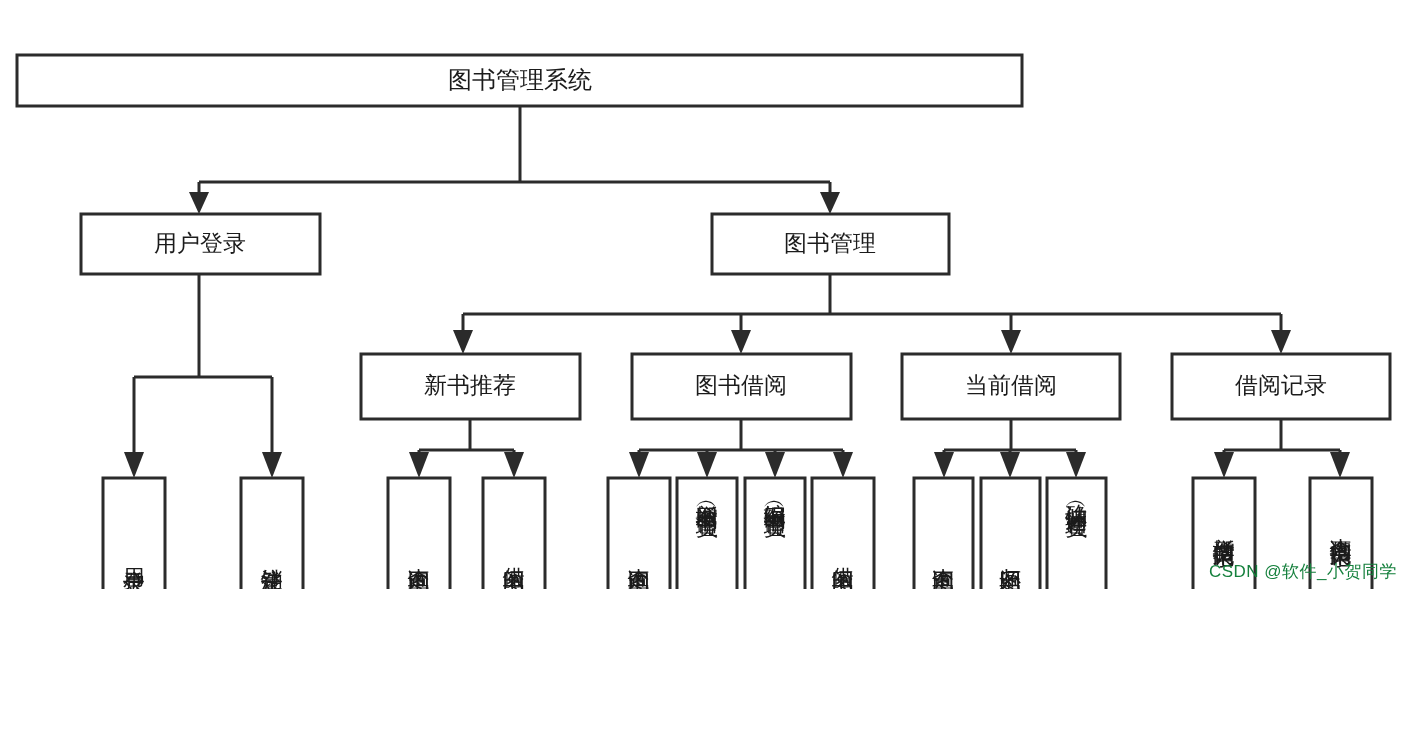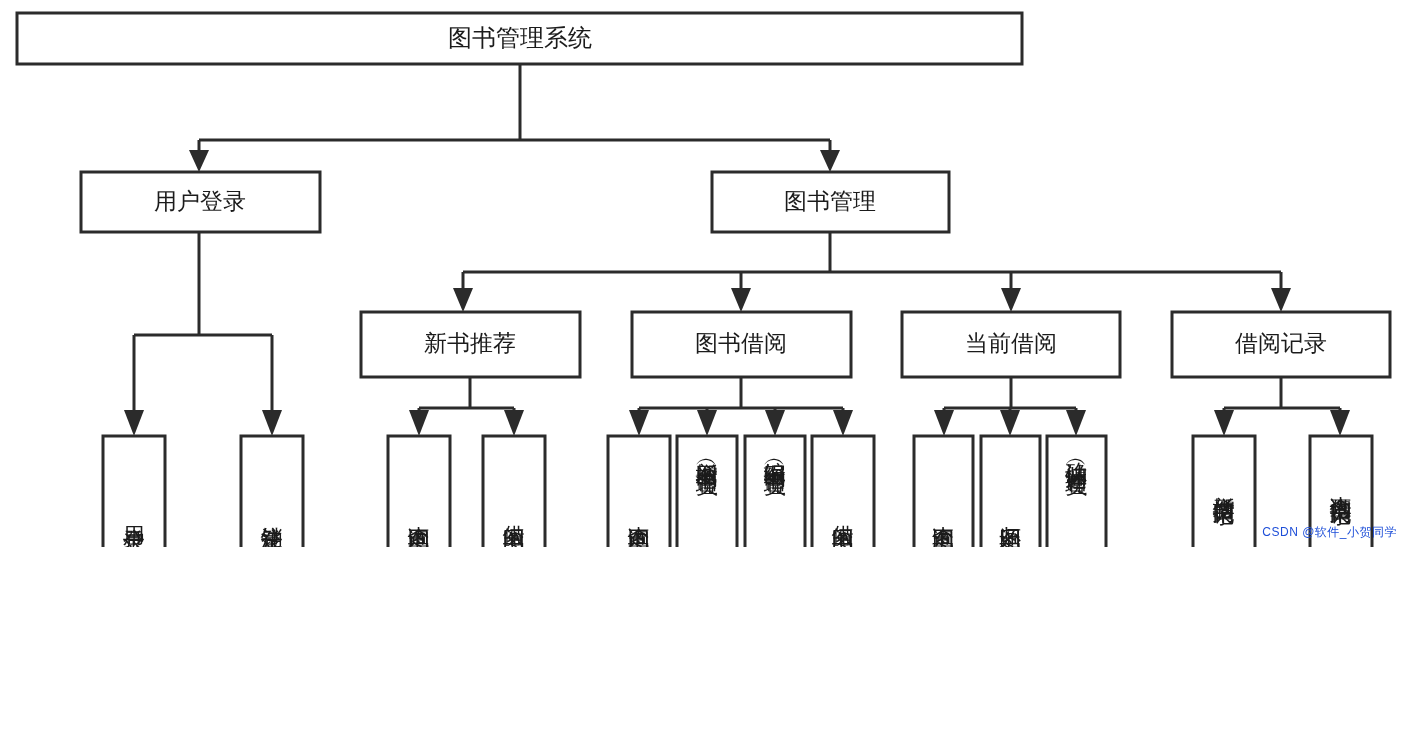--- a/index.html
+++ b/index.html
@@ -10,20 +10,21 @@
   }
   body {
     font-family: "Liberation Sans", "DejaVu Sans", sans-serif;
   }
   #diagram-root {
     position: relative;
     width: 1405px;
     height: 547px;
     background: #ffffff;
     overflow: hidden;
+    margin-top: 42px;
   }
   svg.diagram-canvas {
     position: absolute;
     left: 0;
     top: 0;
     width: 1405px;
     height: 747px;
     display: block;
   }
   .node-rect {
@@ -71,22 +72,22 @@
     text-orientation: upright;
     letter-spacing: 2px;
     white-space: nowrap;
     text-align: left;
   }
   .watermark {
     position: absolute;
     right: 8px;
     bottom: 6px;
     font-family: "Liberation Sans", "DejaVu Sans", sans-serif;
-    font-size: 12px;
-    color: #1d4ed8;
+    font-size: 17px;
+    color: #15803d;
     letter-spacing: 0.5px;
     user-select: none;
   }
 </style>
 </head>
 <body>
 
 <div id="diagram-root">
 
   <svg class="diagram-canvas" viewBox="0 0 1405 747" xmlns="http://www.w3.org/2000/svg">

